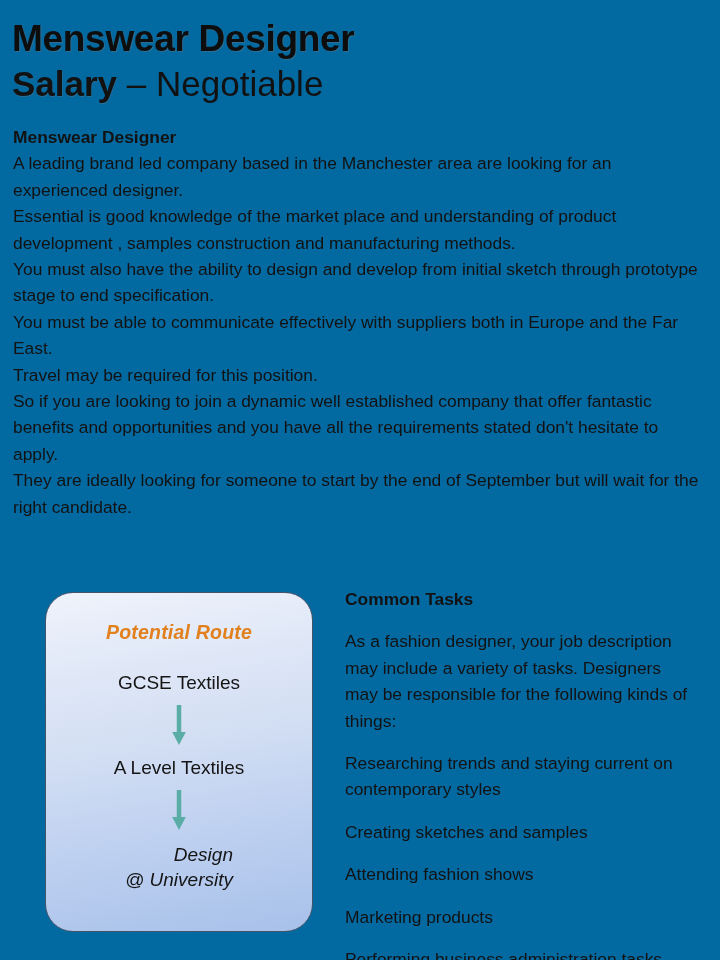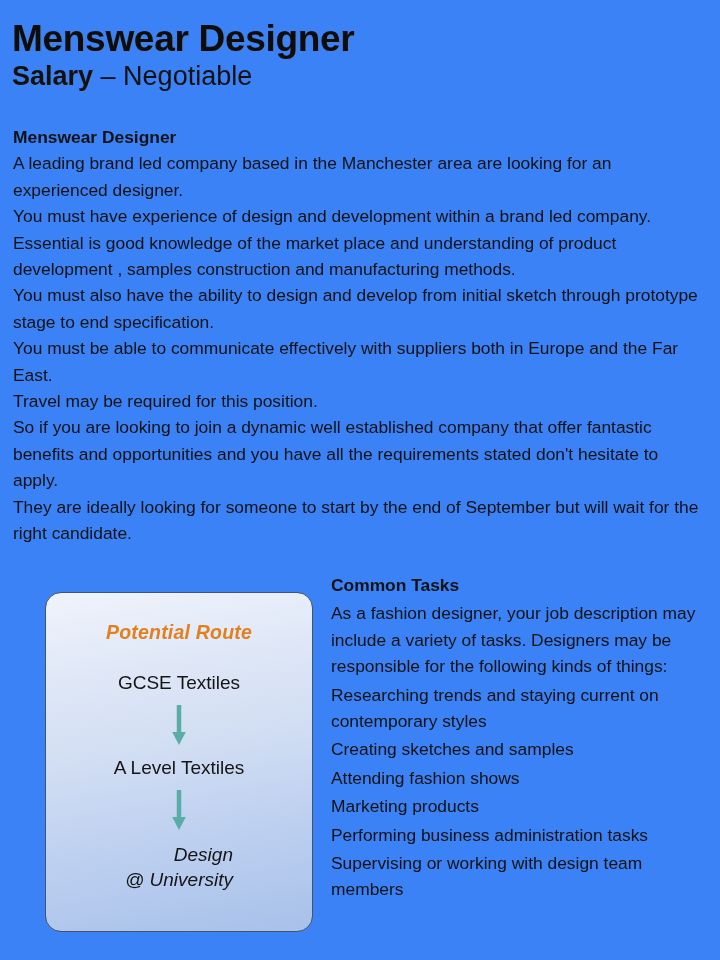--- a/index.html
+++ b/index.html
@@ -4,21 +4,21 @@
 <style>
   html, body {
     margin: 0;
     padding: 0;
     background: #ffffff;
   }
   #page {
     position: relative;
     width: 720px;
     height: 960px;
-    background: #3b82f6;
+    background: #0369a1;
     overflow: hidden;
     font-family: "Liberation Sans", sans-serif;
     color: #111111;
   }
 
   
   #heading-block {
     position: absolute;
     left: 12px;
     top: 18px;
@@ -27,22 +27,22 @@
   #job-title {
     font-size: 37px;
     font-weight: bold;
     line-height: 42px;
     letter-spacing: -0.3px;
     color: #0d0d0d;
     text-shadow: 1px 1px 0 rgba(120,120,120,0.35);
     white-space: nowrap;
   }
   #salary-line {
-    margin-top: 0;
-    font-size: 27px;
+    margin-top: 8px;
+    font-size: 35px;
     line-height: 32px;
     color: #111111;
     white-space: nowrap;
   }
   #salary-label {
     font-weight: bold;
     text-shadow: 0.5px 0.5px 0 rgba(130,130,130,0.3);
   }
   #salary-value {
     font-weight: normal;
@@ -76,21 +76,21 @@
 
   
   #route-box {
     position: absolute;
     left: 45px;
     top: 26px;
     width: 268px;
     height: 340px;
     box-sizing: border-box;
     border: 1.6px solid #44546a;
-    border-radius: 16px;
+    border-radius: 28px;
     background: linear-gradient(170deg,
                 #eff3fb 0%,
                 #e3eaf8 18%,
                 #d2def3 45%,
                 #bccff0 72%,
                 #a8c1e9 100%);
     display: flex;
     flex-direction: column;
     align-items: center;
     padding-top: 28px;
@@ -124,38 +124,37 @@
     left: 329px;
     top: 4px;
     width: 380px;
     font-size: 17.4px;
     line-height: 26.4px;
     color: #121212;
   }
   #tasks-heading {
     font-weight: bold;
   }
-  #tasks-column p { margin: 2px; }
+  #tasks-column p { margin: 16px; }
 </style>
 </head>
 <body>
 
 <div id="page">
 
   <div id="heading-block">
     <div id="job-title">Menswear Designer</div>
     <div id="salary-line">
       <span id="salary-label">Salary</span><span id="salary-value"> – Negotiable</span>
     </div>
   </div>
 
   <div id="body-copy">
     <p class="lede">Menswear Designer</p>
     <p>A leading brand led company based in the Manchester area are looking for an experienced designer.</p>
-    <p>You must have experience of design and development within a brand led company.</p>
     <p>Essential is good knowledge of the market place and understanding of product development , samples construction and manufacturing methods.</p>
     <p>You must also have the ability to design and develop from initial sketch through prototype stage to end specification.</p>
     <p>You must be able to communicate effectively with suppliers both in Europe and the Far East.</p>
     <p>Travel may be required for this position.</p>
     <p>So if you are looking to join a dynamic well established company that offer fantastic benefits and opportunities and you have all the requirements stated don't hesitate to apply.</p>
     <p>They are ideally looking for someone to start by the end of September but will wait for the right candidate.</p>
   </div>
 
   <div id="lower-section">
 

